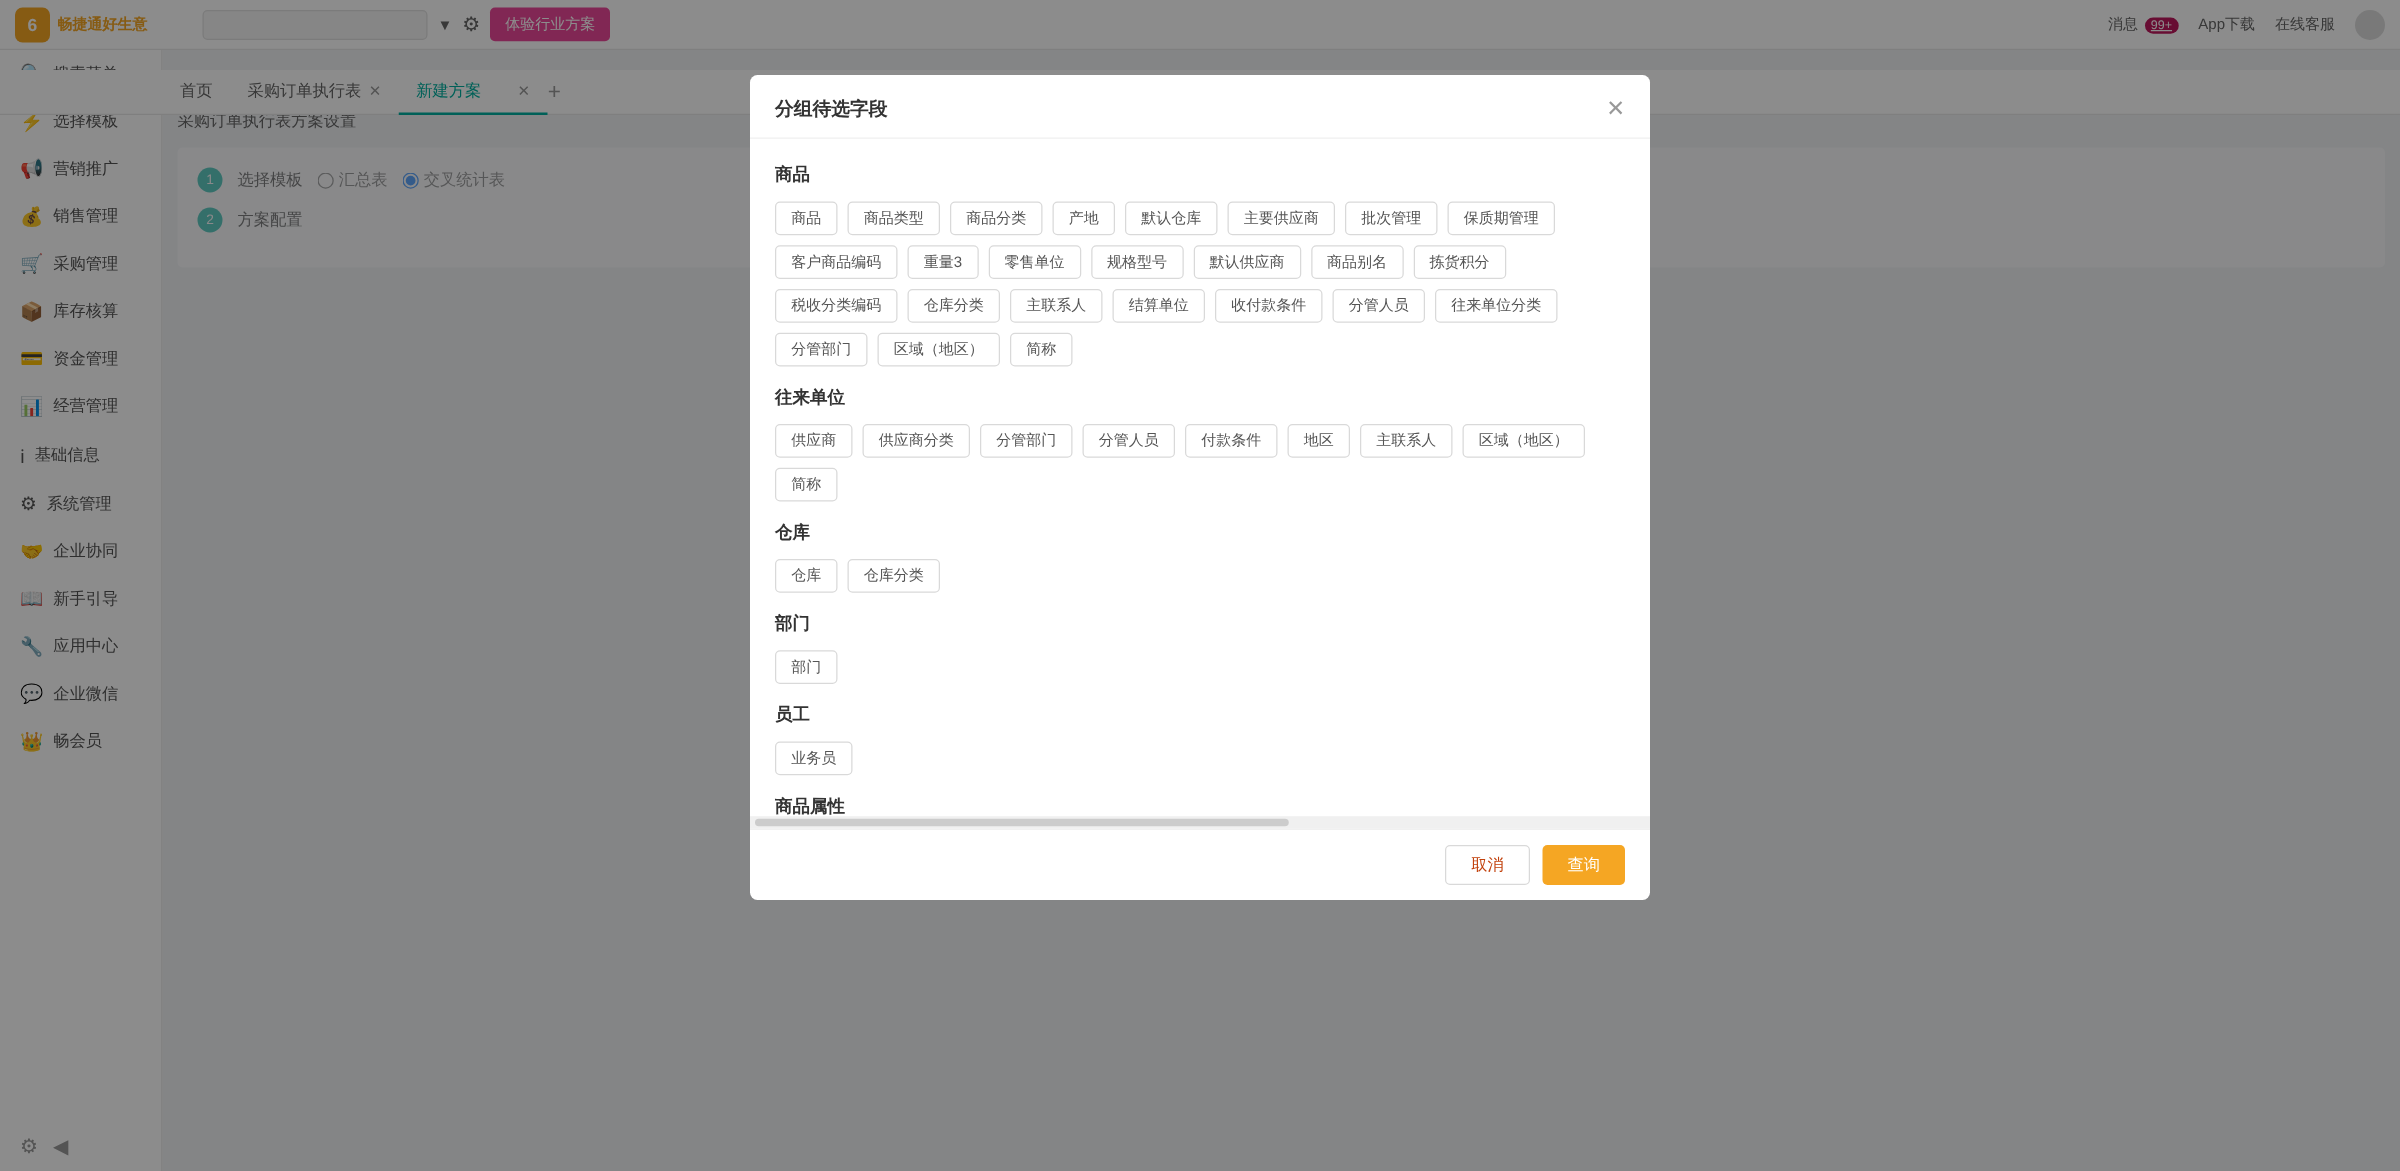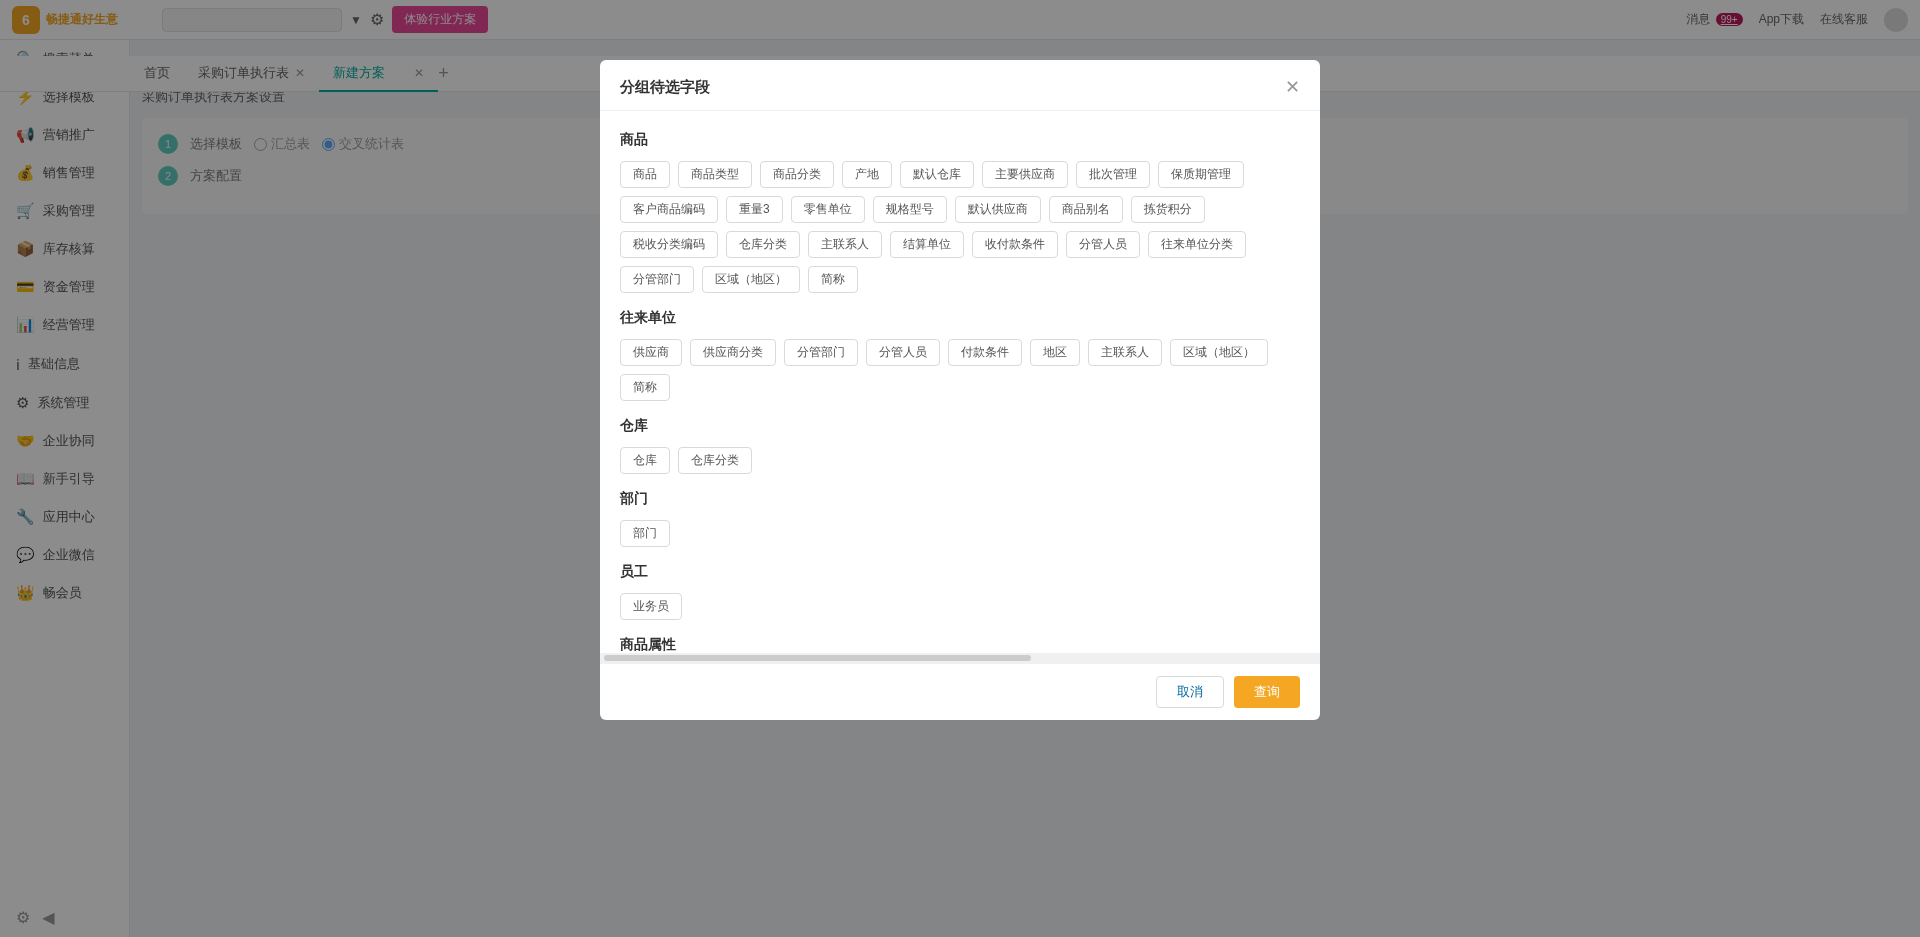--- a/index.html
+++ b/index.html
@@ -180,21 +180,21 @@
     }
     .modal-footer {
       padding: 12px 20px;
       border-top: 1px solid #f0f0f0;
       display: flex; justify-content: flex-end; gap: 10px;
       flex-shrink: 0;
     }
     .btn-cancel {
       border: 1px solid #d9d9d9; background: #fff;
       border-radius: 4px; padding: 6px 20px;
-      cursor: pointer; font-size: 13px; color: #0369a1;
+      cursor: pointer; font-size: 13px; color: #c2410c;
     }
     .btn-confirm {
       background: #f5a623; color: white;
       border: none; border-radius: 4px;
       padding: 6px 20px; cursor: pointer; font-size: 13px;
     }
     
     .modal-hscroll {
       height: 10px;
       background: #f0f0f0;

